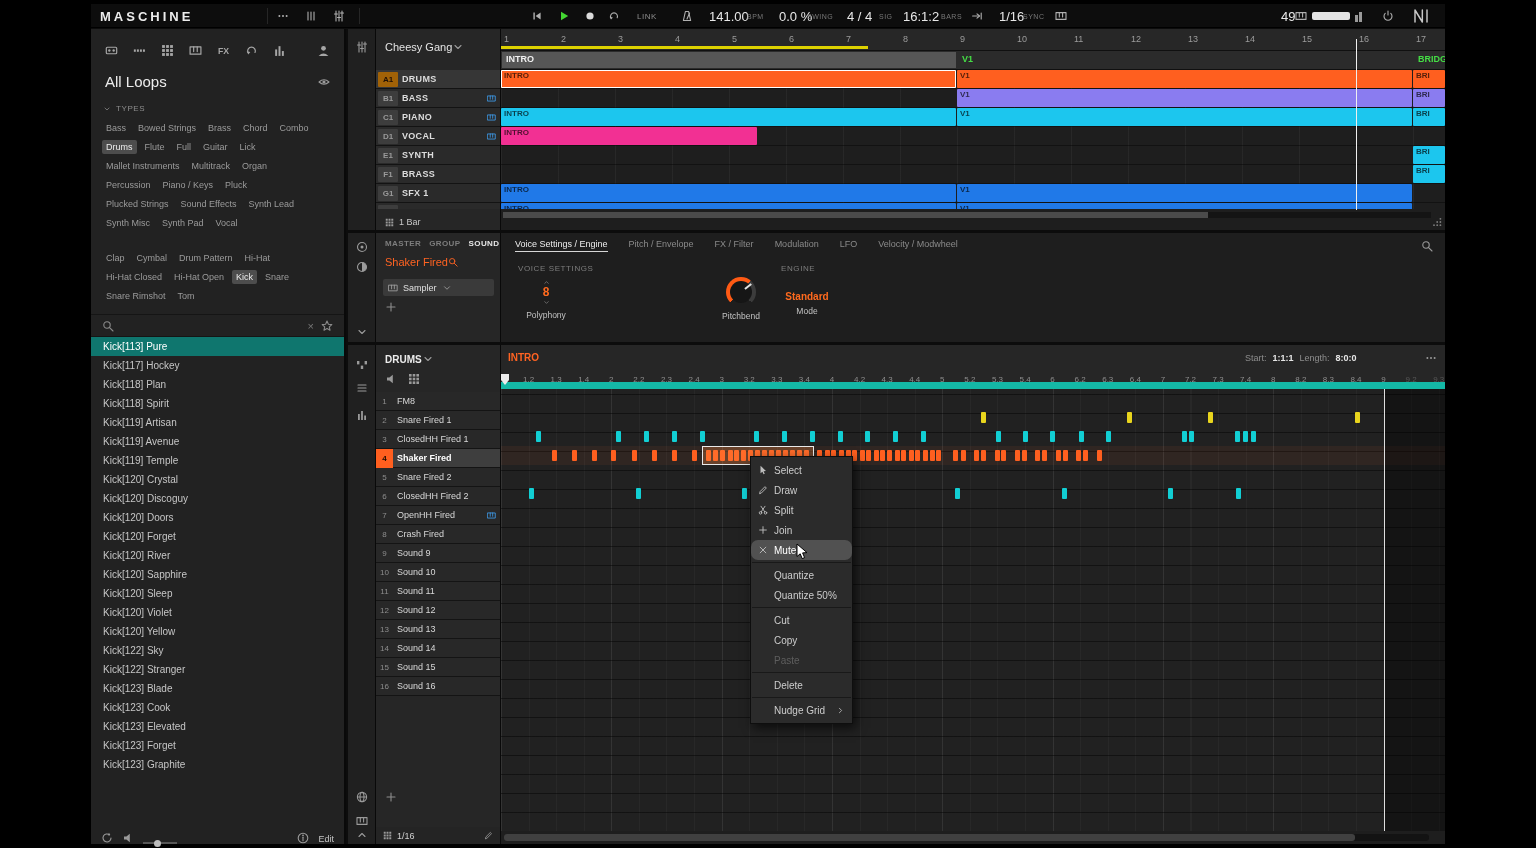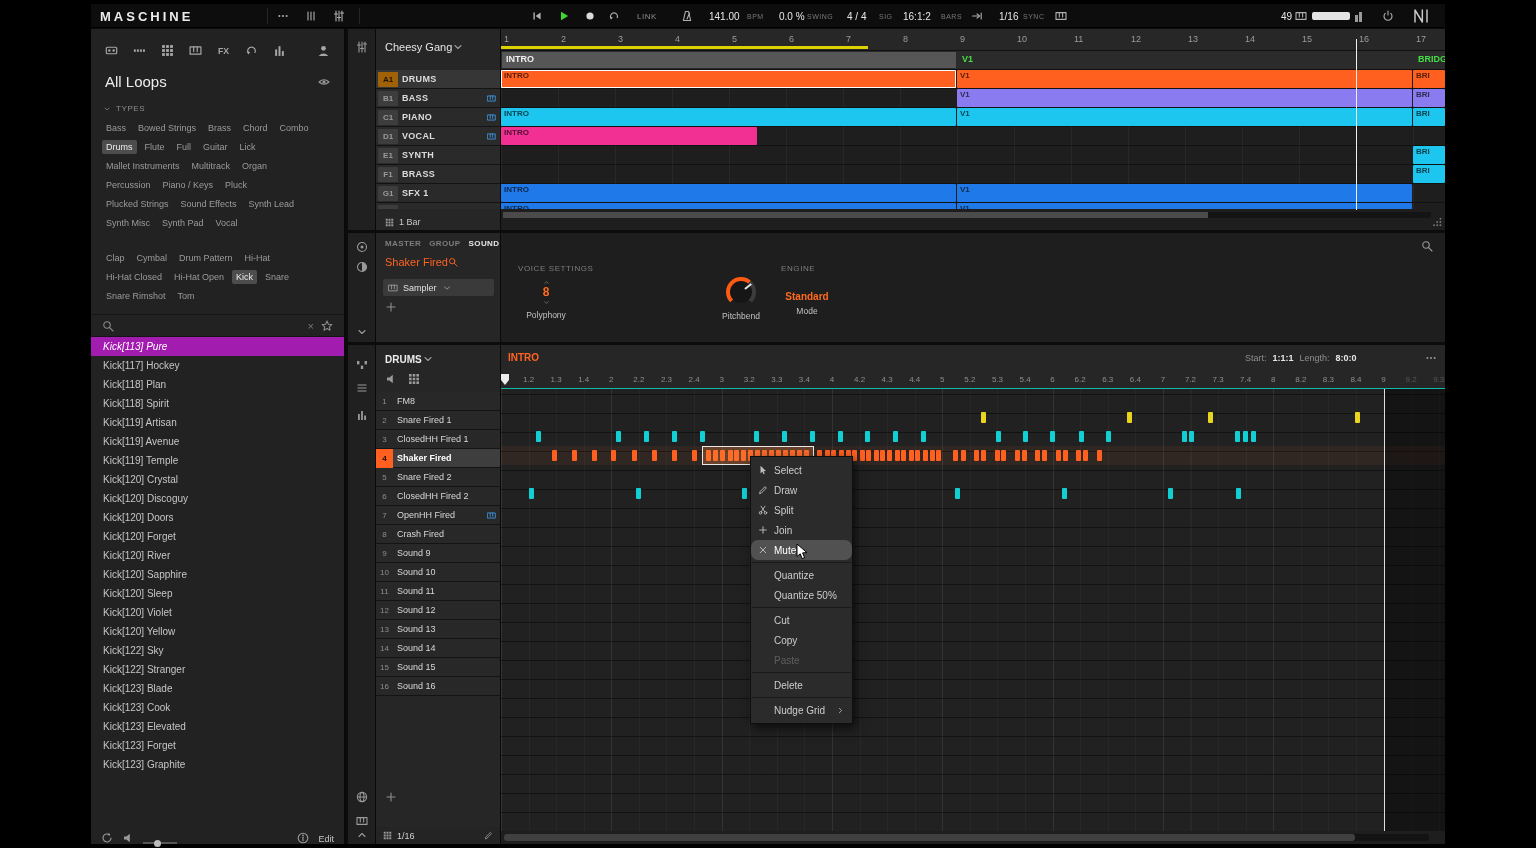--- a/index.html
+++ b/index.html
@@ -13,21 +13,21 @@
 .ic [stroke]{stroke-width:1.1;stroke-linecap:round;stroke-linejoin:round;}
 
 
 .topbar{position:absolute;left:0;top:0;right:0;height:24px;background:#0d0d0d;border-bottom:1px solid #000;}
 .tbabs{position:absolute;top:0;height:24px;display:flex;align-items:center;gap:4px;}
 .logo{color:#ececec;font-weight:bold;font-size:13px;letter-spacing:3px;}
 .tbsep{position:absolute;top:4px;height:16px;width:1px;background:#262626;}
 .tbic{position:absolute;top:6px;width:12px;height:12px;color:#b0b0b0;}
 .tbic.play{color:#43d531;}
 .tbic.rec{color:#dadada;}
-.tbtxt{position:absolute;top:0;height:24px;display:flex;align-items:center;font-size:10px;}
+.tbtxt{position:absolute;top:0;height:24px;display:flex;align-items:center;font-size:13px;}
 .tbtxt.val{color:#e8e8e8;}
 .tbtxt.lbl{color:#787878;font-size:7px;letter-spacing:.5px;}
 .tbtxt.dim{color:#8d8d8d;font-size:8px;letter-spacing:.5px;}
 .volbar{position:absolute;top:8px;width:38px;height:8px;background:#e4e4e4;border-radius:2px;}
 .minimeter{position:absolute;top:7px;width:9px;height:11px;display:flex;gap:1px;align-items:flex-end;}
 .minimeter i{display:block;width:3px;background:#9a9a9a;}
 .nilogo{position:absolute;top:4px;width:16px;height:16px;color:#c8c8c8;}
 .nilogo .ic{width:16px;height:16px;}
 
 
@@ -47,21 +47,21 @@
 .tag-row{padding:0 11px;height:19px;display:flex;gap:4px;align-items:center;}
 .tag{font-size:9px;color:#9b9b9b;padding:2px 4px;border-radius:2px;white-space:nowrap;}
 .tag.on{background:#4d4d4d;color:#ececec;}
 .subtags{margin-top:16px;}
 .lib-search{margin-top:9px;height:23px;border-top:1px solid #151515;border-bottom:1px solid #151515;
   display:flex;align-items:center;gap:7px;padding:0 11px;color:#8b8b8b;}
 .lib-search input{flex:1;background:transparent;border:0;outline:0;color:#ddd;font-size:10px;min-width:10px;}
 .lib-search .clear{font-size:11px;color:#777;}
 .lib-results{height:438px;overflow:hidden;}
 .result{height:19px;line-height:19px;padding:0 12px;font-size:10px;color:#c6c6c6;white-space:nowrap;overflow:hidden;}
-.result.on{background:#a21caf;color:#fff;font-style:italic;}
+.result.on{background:#0f766e;color:#fff;}
 .lib-footer{position:absolute;bottom:0;left:0;right:0;height:23px;display:flex;align-items:flex-end;
   gap:9px;padding:0 10px;color:#9a9a9a;background:#222;}
 .vol-slider{width:34px;height:2px;background:#565656;position:relative;}
 .vol-slider .vthumb{position:absolute;left:11px;top:-2.5px;width:7px;height:7px;border-radius:50%;background:#bdbdbd;}
 .lib-footer .push{margin-left:auto;}
 .edit-label{font-size:9px;color:#c4c4c4;}
 
 
 .sec{position:absolute;left:257px;right:0;display:flex;}
 .sec-arranger{top:25px;height:201px;}
@@ -150,21 +150,21 @@
 .pat-add{position:absolute;top:446px;left:9px;color:#8d8d8d;}
 .pat-footer{position:absolute;bottom:0;left:0;right:0;height:17px;background:#242424;display:flex;
   align-items:center;gap:5px;padding:0 7px;font-size:9px;color:#d0d0d0;}
 .pat-footer .ic{width:9px;height:9px;color:#9a9a9a;}
 .pat-footer .push{margin-left:auto;color:#b8b8b8;}
 .pat-header{position:absolute;top:0;left:0;right:0;height:26px;background:#262626;}
 .pat-name{position:absolute;left:7px;top:7px;color:#ff6322;font-size:10px;font-weight:bold;}
 .pat-stats{position:absolute;left:744px;top:8px;font-size:9px;color:#8d8d8d;display:flex;gap:6px;}
 .pat-stats b{color:#e6e6e6;font-weight:bold;}
 .pat-opts{position:absolute;right:8px;top:7px;color:#9a9a9a;}
-.pat-ruler{position:absolute;top:26px;left:0;right:0;height:18px;background:#262626;border-bottom:1px solid #14b8a6;}
+.pat-ruler{position:absolute;top:26px;left:0;right:0;height:18px;background:#262626;border-bottom:7px solid #14b8a6;}
 .pat-ruler .bl{position:absolute;top:4px;font-size:8px;color:#8e8e8e;transform:translateX(-50%);}
 .pat-ruler .bl.dimlbl{color:#575757;}
 .pat-marker{position:absolute;left:0;top:3px;width:8px;height:11px;background:#ececec;
   clip-path:polygon(0 0,100% 0,100% 55%,50% 100%,0 55%);}
 .pat-grid{position:absolute;top:44px;left:0;right:0;height:442px;background:#212121;
   background-image:
     repeating-linear-gradient(0deg, transparent 0 18px, rgba(0,0,0,.45) 18px 19px),
     repeating-linear-gradient(90deg, rgba(255,255,255,.032) 0 1px, transparent 1px 27.58px),
     repeating-linear-gradient(90deg, rgba(255,255,255,.055) 0 1px, transparent 1px 110.32px);}
 .plane{position:absolute;left:0;right:0;height:19px;}
@@ -749,20 +749,28 @@
       <div class="plugin-add">
         <span><svg class="ic" viewBox="0 0 12 12" aria-hidden="true">
                 <g stroke="currentColor">
                   <line x1="6" y1="2" x2="6" y2="10"></line>
                   <line x1="2" y1="6" x2="10" y2="6"></line>
                 </g>
               </svg></span>
       </div>
     </div>
     <div class="secmain">
+      <div class="param-tabs" id="param-tabs">
+            <span class="ptab on">Voice Settings / Engine</span>
+            <span class="ptab">Pitch / Envelope</span>
+            <span class="ptab">FX / Filter</span>
+            <span class="ptab">Modulation</span>
+            <span class="ptab">LFO</span>
+            <span class="ptab">Velocity / Modwheel</span>
+          </div>
       <span class="ctl-search">
             <svg class="ic" viewBox="0 0 12 12" aria-hidden="true">
               <circle cx="5" cy="5" r="3.2" fill="none" stroke="currentColor"></circle>
               <line x1="7.6" y1="7.6" x2="11" y2="11" stroke="currentColor"></line>
             </svg>
           </span>
       <div class="psec" style="left:17px">VOICE SETTINGS</div>
       <div class="psec" style="left:280px">ENGINE</div>
       <div class="param" style="left:12px;top:46px;width:66px">
         <div class="stepper">

